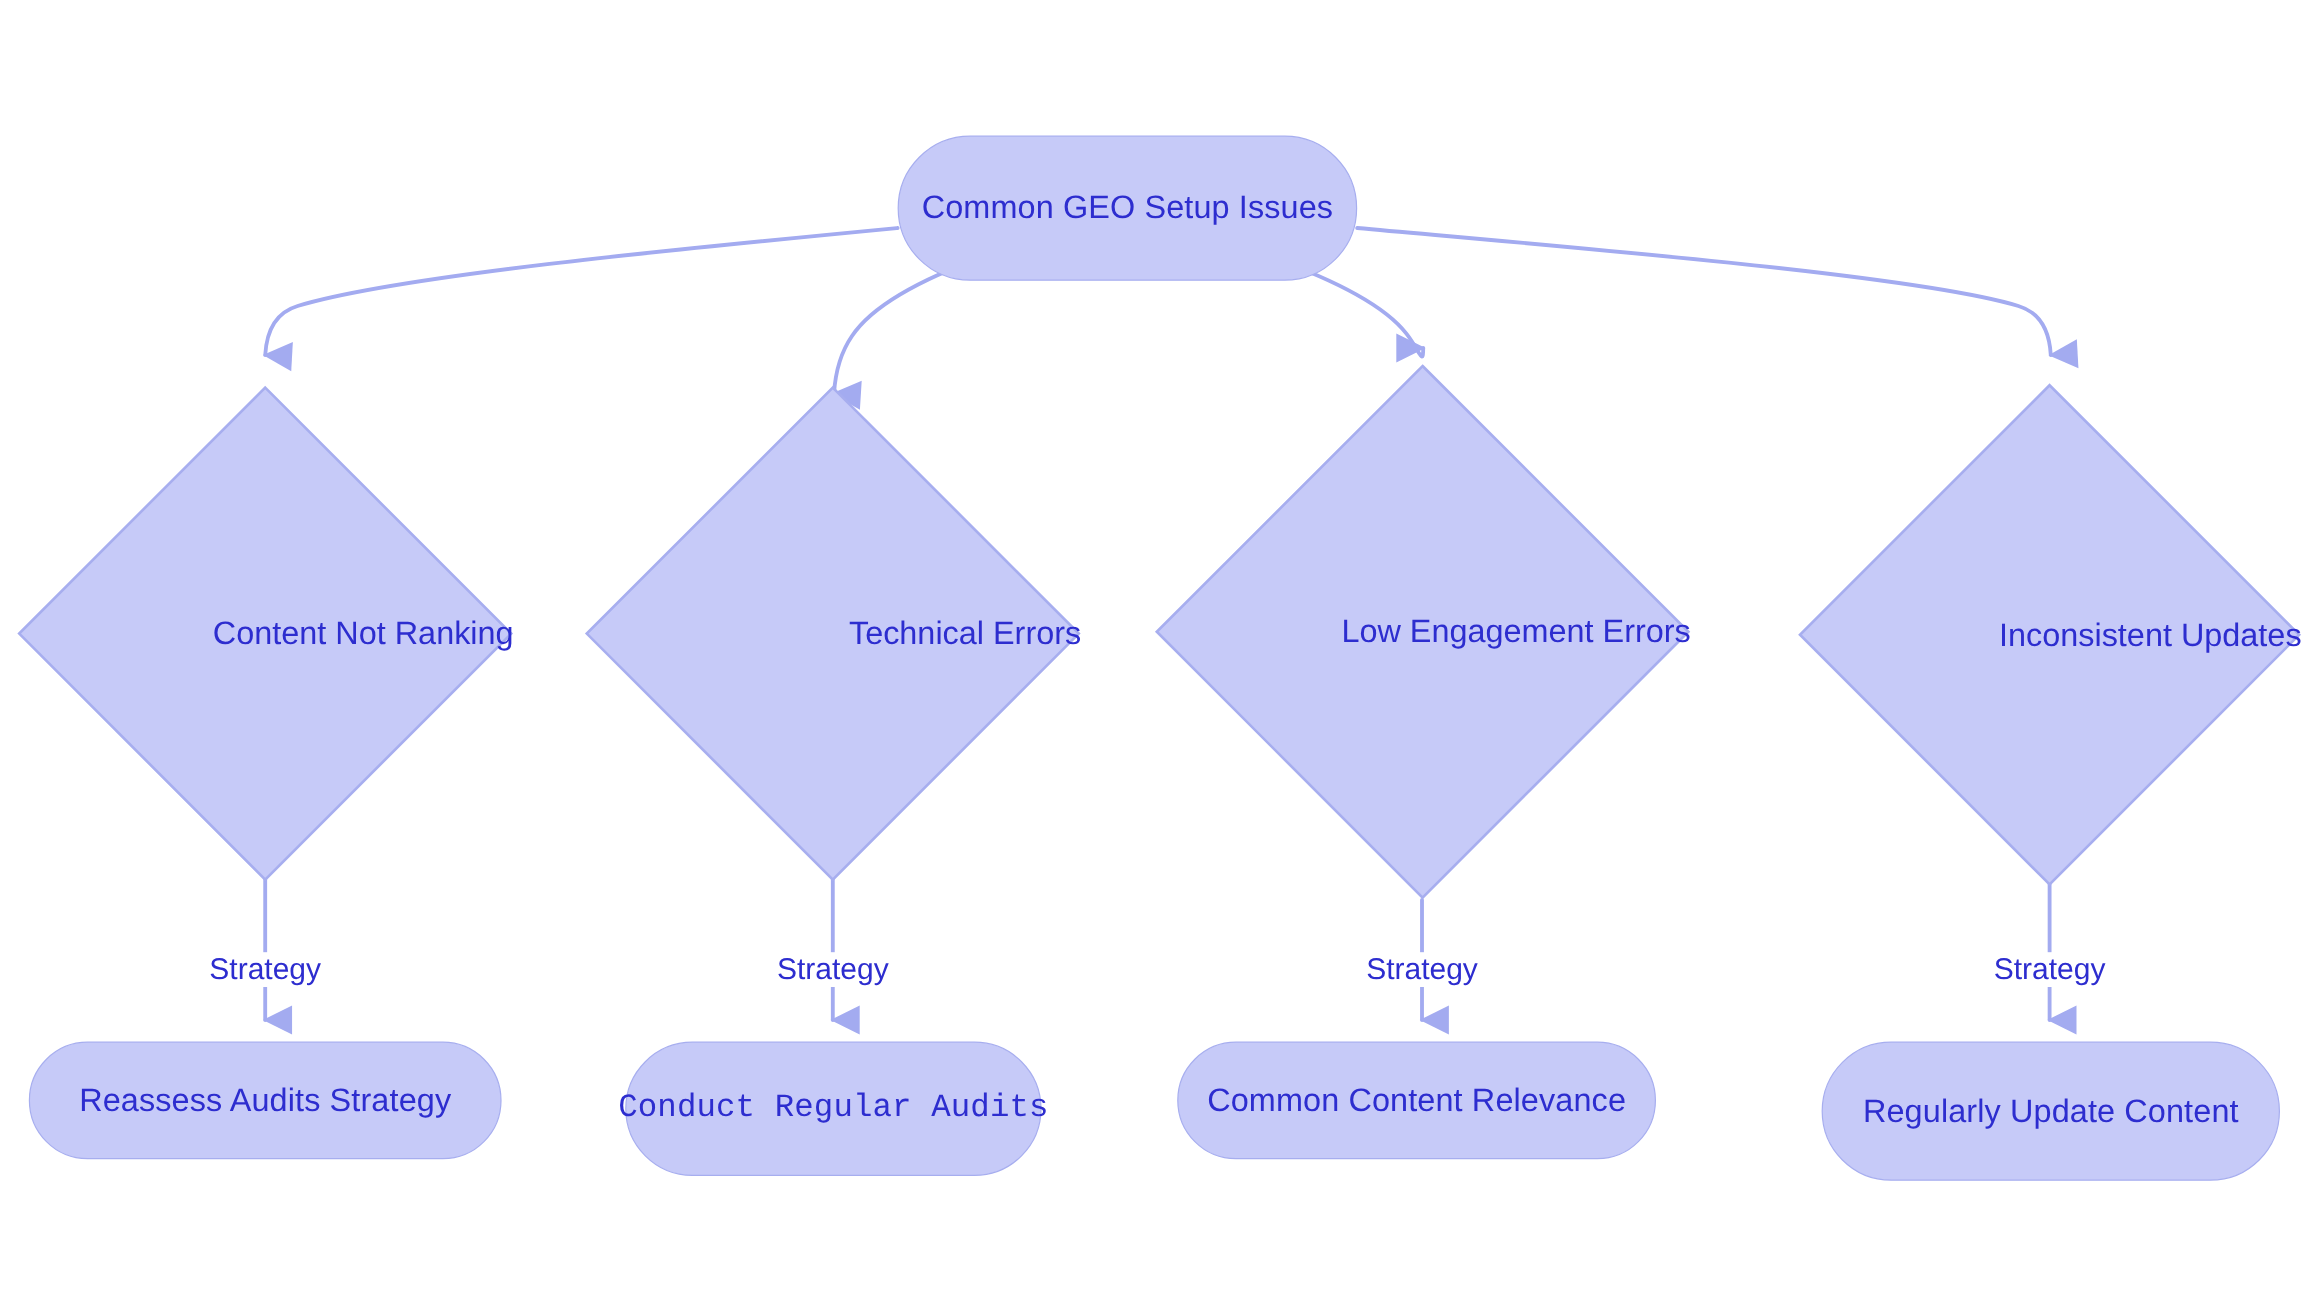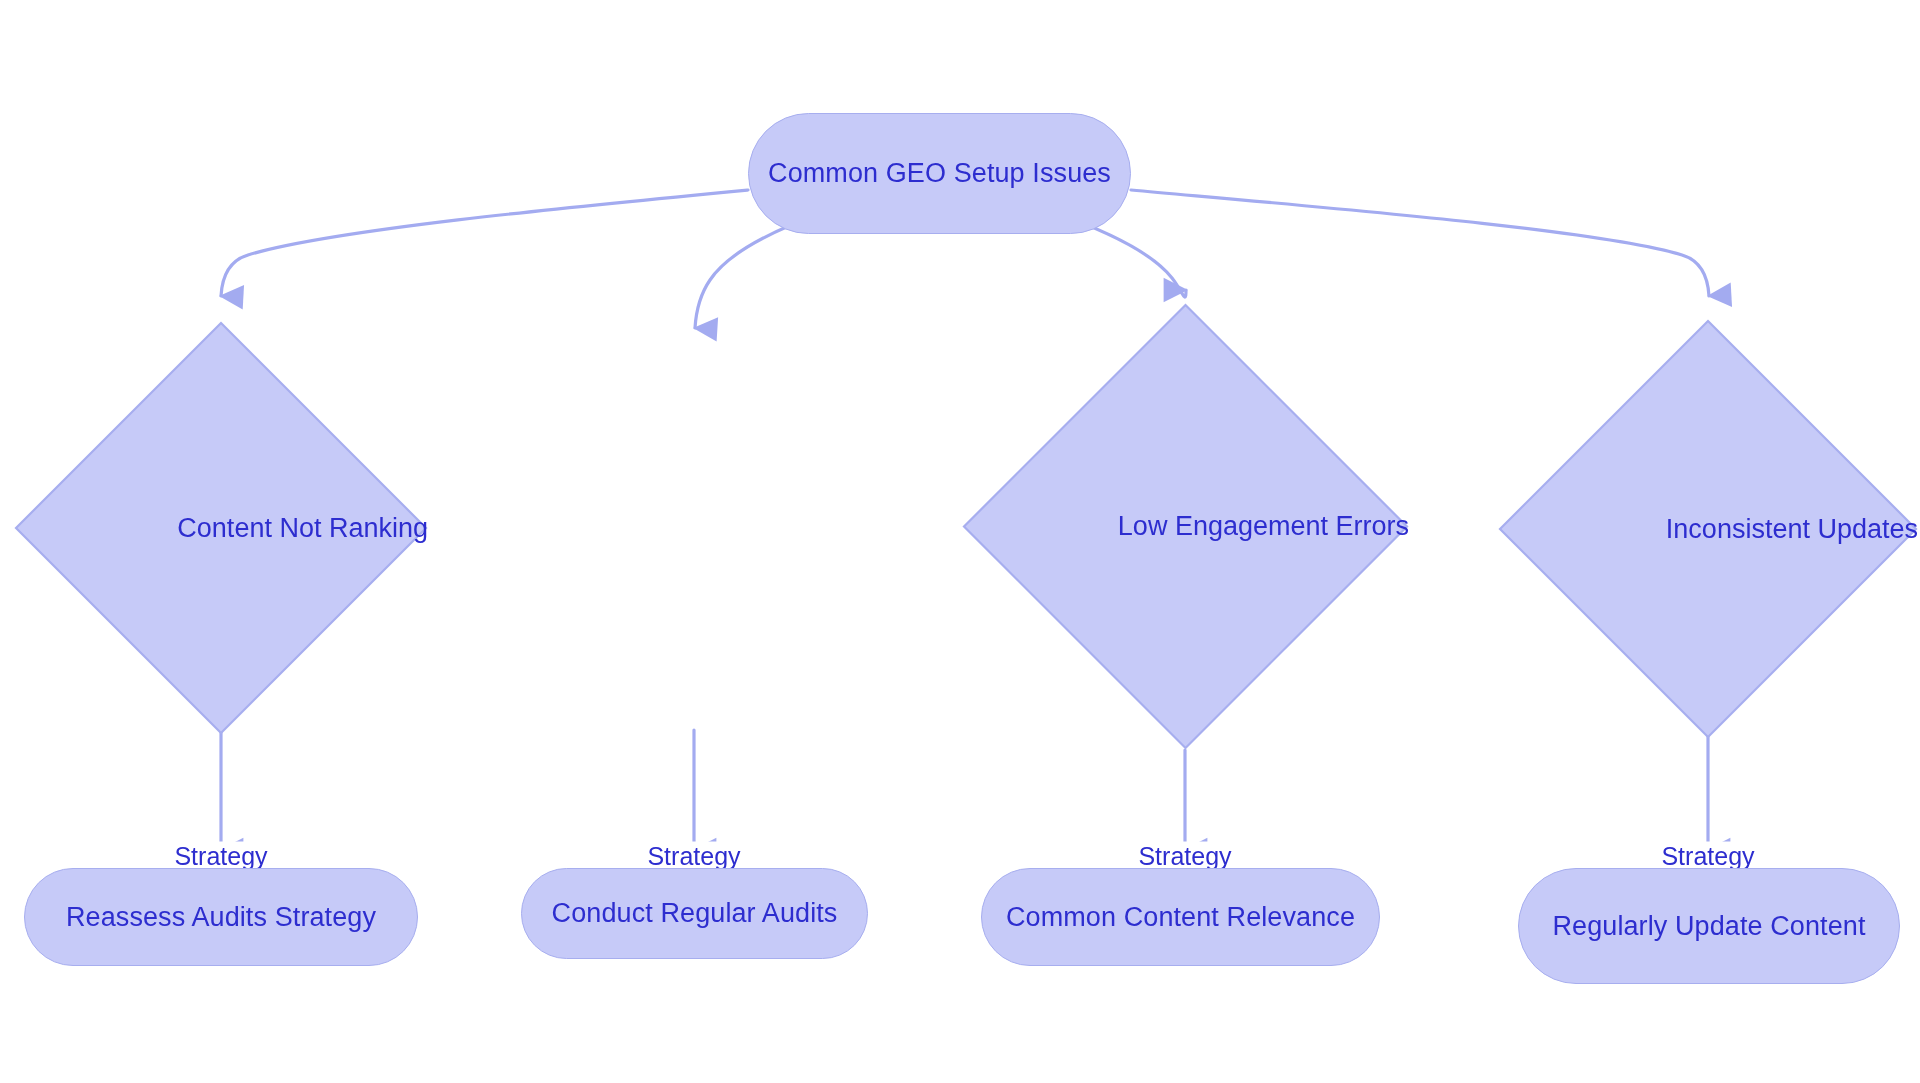--- a/index.html
+++ b/index.html
@@ -70,21 +70,20 @@
   }
   .edge-label {
     position: absolute;
     color: #2d2dcf;
     font-size: 25px;
     line-height: 1;
     white-space: nowrap;
     background: #ffffff;
     padding: 2px 5px;
     transform: translate(-50%, -50%);
-    margin-top: 48px;
   }
 </style>
 </head>
 <body>
 
 <div id="flowchart-root">
 
   <svg id="edge-layer" viewBox="0 0 1920 1083" width="1920" height="1083" xmlns="http://www.w3.org/2000/svg">
     <defs>
       <marker id="arrowhead" markerWidth="9" markerHeight="9" refX="4.4" refY="7.6" orient="auto" markerUnits="strokeWidth">
@@ -113,20 +112,26 @@
     <span class="node-label">Common GEO Setup Issues</span>
   </div>
 
   <div class="diamond-wrap" style="left:14px; top:321px; width:414px; height:414px;">
     <svg class="diamond-shape" viewBox="0 0 414 414" preserveAspectRatio="none">
       <polygon points="207,2 412,207 207,412 2,207" fill="#c6caf8" stroke="#a7aeef" stroke-width="2.2"></polygon>
     </svg>
     <span class="diamond-label">Content Not Ranking</span>
   </div>
 
+  <div class="diamond-wrap" style="left:487px; top:321px; width:414px; height:414px;">
+    <svg class="diamond-shape" viewBox="0 0 414 414" preserveAspectRatio="none">
+      <polygon points="207,2 412,207 207,412 2,207" fill="#c6caf8" stroke="#a7aeef" stroke-width="2.2"></polygon>
+    </svg>
+    <span class="diamond-label">Technical Errors</span>
+  </div>
 
   <div class="diamond-wrap" style="left:962px; top:303px; width:447px; height:447px;">
     <svg class="diamond-shape" viewBox="0 0 447 447" preserveAspectRatio="none">
       <polygon points="223.5,2 445,223.5 223.5,445 2,223.5" fill="#c6caf8" stroke="#a7aeef" stroke-width="2.2"></polygon>
     </svg>
     <span class="diamond-label">Low Engagement Errors</span>
   </div>
 
   <div class="diamond-wrap" style="left:1498px; top:319px; width:420px; height:420px;">
     <svg class="diamond-shape" viewBox="0 0 420 420" preserveAspectRatio="none">
@@ -137,21 +142,21 @@
 
   <div class="edge-label" style="left:221px; top:808px;">Strategy</div>
   <div class="edge-label" style="left:694px; top:808px;">Strategy</div>
   <div class="edge-label" style="left:1185px; top:808px;">Strategy</div>
   <div class="edge-label" style="left:1708px; top:808px;">Strategy</div>
 
   <div class="node node-stadium" style="left:24px; top:868px; width:394px; height:98px;">
     <span class="node-label">Reassess Audits Strategy</span>
   </div>
 
-  <div class="node node-stadium" style="left:521px; top:868px; width:347px; height:91px;">
+  <div class="node node-stadium" style="left:521px; top:868px; width:347px; height:112px;font-family:Liberation Mono, monospace;">
     <span class="node-label">Conduct Regular Audits</span>
   </div>
 
   <div class="node node-stadium" style="left:981px; top:868px; width:399px; height:98px;">
     <span class="node-label">Common Content Relevance</span>
   </div>
 
   <div class="node node-stadium" style="left:1518px; top:868px; width:382px; height:116px;">
     <span class="node-label">Regularly Update Content</span>
   </div>

